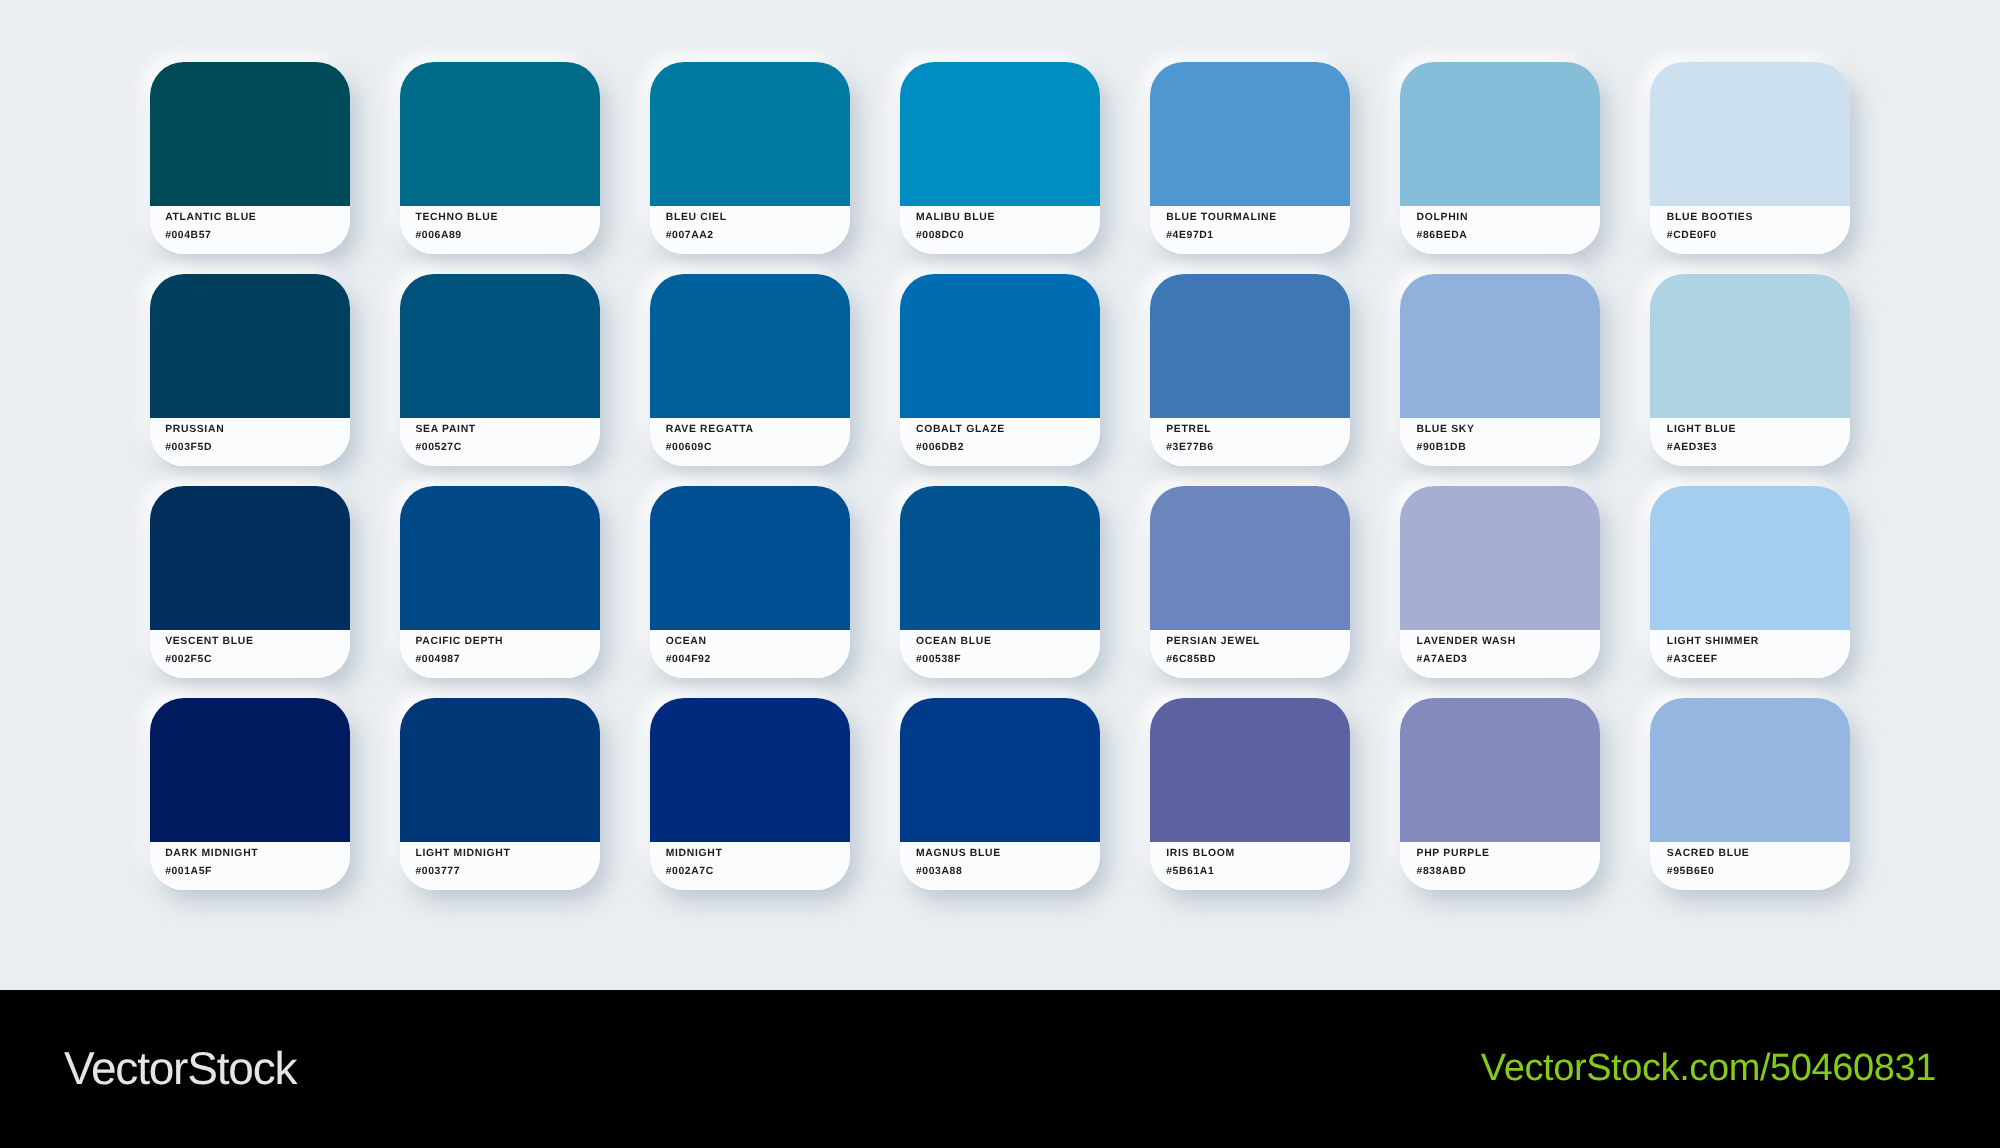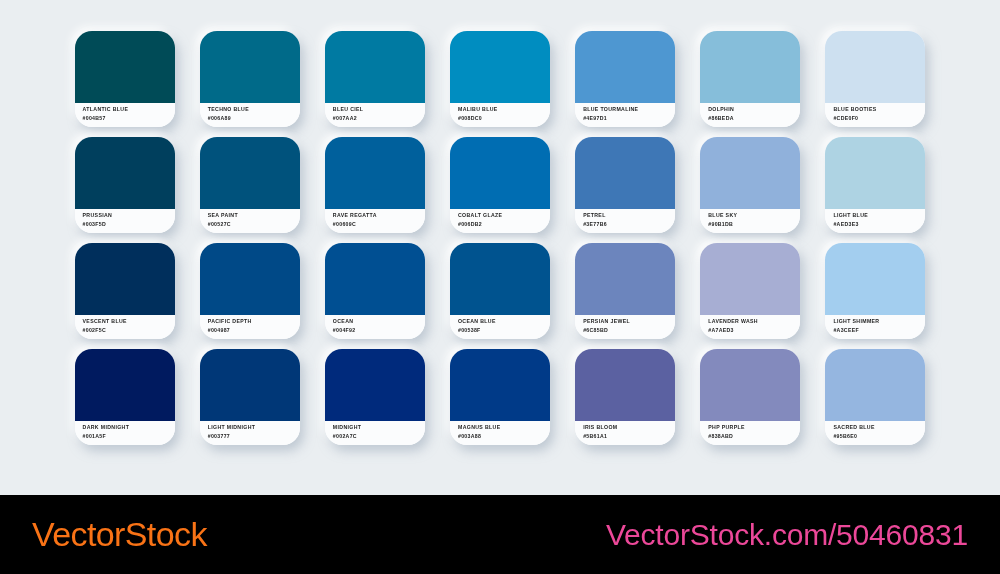--- a/index.html
+++ b/index.html
@@ -104,29 +104,29 @@
     width: 1000px;
     height: 79px;
     background: #000000;
     display: flex;
     align-items: center;
     justify-content: space-between;
     padding: 0 32px;
   }
 
   #brand-logo {
-    color: #f97316;
-    font-size: 34px;
+    color: #e5e5e5;
+    font-size: 23px;
     letter-spacing: -0.6px;
     font-weight: normal;
   }
 
   #footer-url {
-    color: #ec4899;
-    font-size: 30px;
+    color: #84cc16;
+    font-size: 19px;
     letter-spacing: -0.2px;
     font-weight: normal;
   }
 </style>
 </head>
 <body>
 
 <div id="app">
 
   <div id="palette-area">

